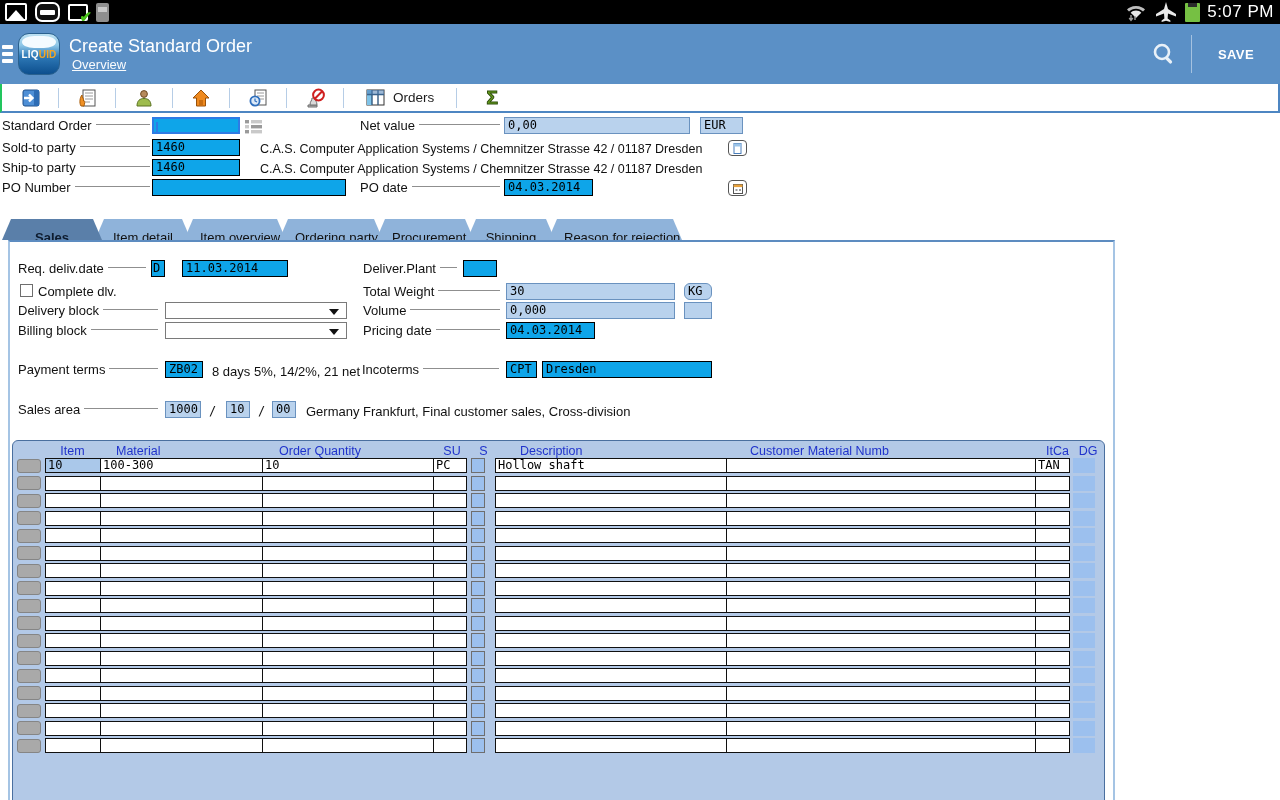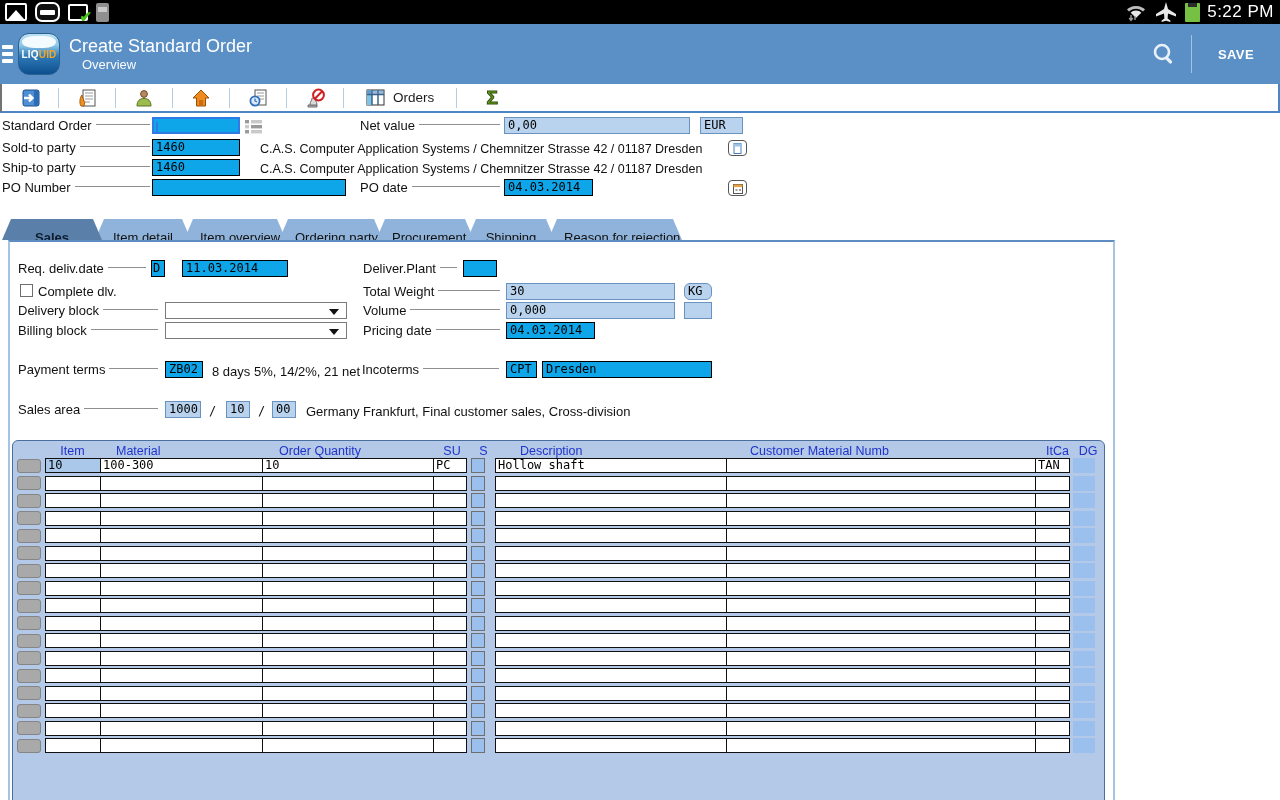--- a/index.html
+++ b/index.html
@@ -31,30 +31,30 @@
   .hamburger { width:14px; height:26px; margin-left:0; display:flex; flex-direction:column; justify-content:space-between; padding:4px 0 4px 2px; }
   .hamburger span { display:block; width:11px; height:4px; background:#fff; border-radius:1px; }
   .logo { width:42px; height:42px; margin-left:4px; border-radius:11px;
           background:linear-gradient(#bfe2f2 0%, #8ec7e8 28%, #2f7ab8 55%, #0d4f8e 100%);
           border:1px solid #2a618f; position:relative; display:flex; align-items:center; justify-content:center; }
   .logo::before { content:""; position:absolute; top:2px; left:3px; right:3px; height:12px; background:#f4fbff; border-radius:50% / 70%; }
   .logo-txt { position:relative; font-size:10px; font-weight:bold; color:#fff; letter-spacing:.2px; }
   .logo-txt b { color:#f5a623; }
   .htitles { margin-left:9px; color:#fff; }
   .htitle { font-size:18px; font-weight:500; line-height:21px; }
-  .hsub { font-size:13px; margin-left:13px; opacity:.97; }
+  .hsub { font-size:13px; margin-left:3px; opacity:.97;text-decoration:underline; }
   .hright { margin-left:auto; display:flex; align-items:center; height:100%; }
   .search-btn { width:54px; height:100%; display:flex; align-items:center; justify-content:center; }
   .hdr-divider { width:1px; height:38px; background:rgba(255,255,255,.45); }
   .save-btn { padding:0 26px; height:100%; display:flex; align-items:center; color:#fff;
               font-size:13px; font-weight:bold; letter-spacing:.4px; }
 
   
   .toolbar { position:absolute; top:84px; left:0; width:1280px; height:29px; background:#fff;
-             border-bottom:2px solid #4d86c2; border-left:2px solid #737373; border-right:2px solid #4d86c2;
+             border-bottom:2px solid #4d86c2; border-left:2px solid #22c55e; border-right:2px solid #4d86c2;
              display:flex; align-items:center; }
   .tb-btn { width:56px; display:flex; align-items:center; justify-content:center; }
   .tb-sep { width:1px; height:20px; background:#b6cde6; }
   .orders-btn { display:flex; align-items:center; gap:8px; padding:0 22px; }
   .orders-lbl { font-size:13.5px; color:#1c1c1c; }
   .sigma-btn { width:70px; display:flex; align-items:center; justify-content:center; }
   .sigma { font-size:19px; font-weight:bold; color:#6aa01e; -webkit-text-stroke:1px #2d4d0c; }
 
   
   .orderheader { position:absolute; top:113px; left:0; width:1280px; height:106px; background:#fff; }
@@ -126,21 +126,21 @@
       <svg width="22" height="20" viewBox="0 0 22 20">
         <path d="M11 4 C6.5 4 3.5 6 2 7.6 L4 9.6 C5.8 7.9 8.2 6.8 11 6.8 C13.8 6.8 16.2 7.9 18 9.6 L20 7.6 C18.5 6 15.5 4 11 4Z" fill="#bdbdbd"></path>
         <path d="M11 8.6 C8.8 8.6 7 9.5 5.7 10.8 L11 16 L16.3 10.8 C15 9.5 13.2 8.6 11 8.6Z" fill="#e8e8e8"></path>
         <path d="M6 13 l0 5 M4.2 16 l1.8 2.4 1.8 -2.4" stroke="#9c9c9c" stroke-width="1.4" fill="none"></path>
         <path d="M10 18 l0 -4" stroke="#9c9c9c" stroke-width="1.4"></path>
       </svg>
       <svg width="24" height="22" viewBox="0 0 24 22">
         <path d="M12 1 L14 8 L22 13 L22 15.5 L14 12.5 L13.6 17.5 L16.4 19.6 L16.4 21 L12 19.8 L7.6 21 L7.6 19.6 L10.4 17.5 L10 12.5 L2 15.5 L2 13 L10 8 Z" fill="#e8e8e8"></path>
       </svg>
       <div class="ic-batt"></div>
-      <div class="sb-time">5:22 PM</div>
+      <div class="sb-time">5:07 PM</div>
     </div>
   </div>
 
   <div class="appheader">
     <div class="hamburger">
         <span></span>
         <span></span>
         <span></span>
       </div>
     <div class="logo">

